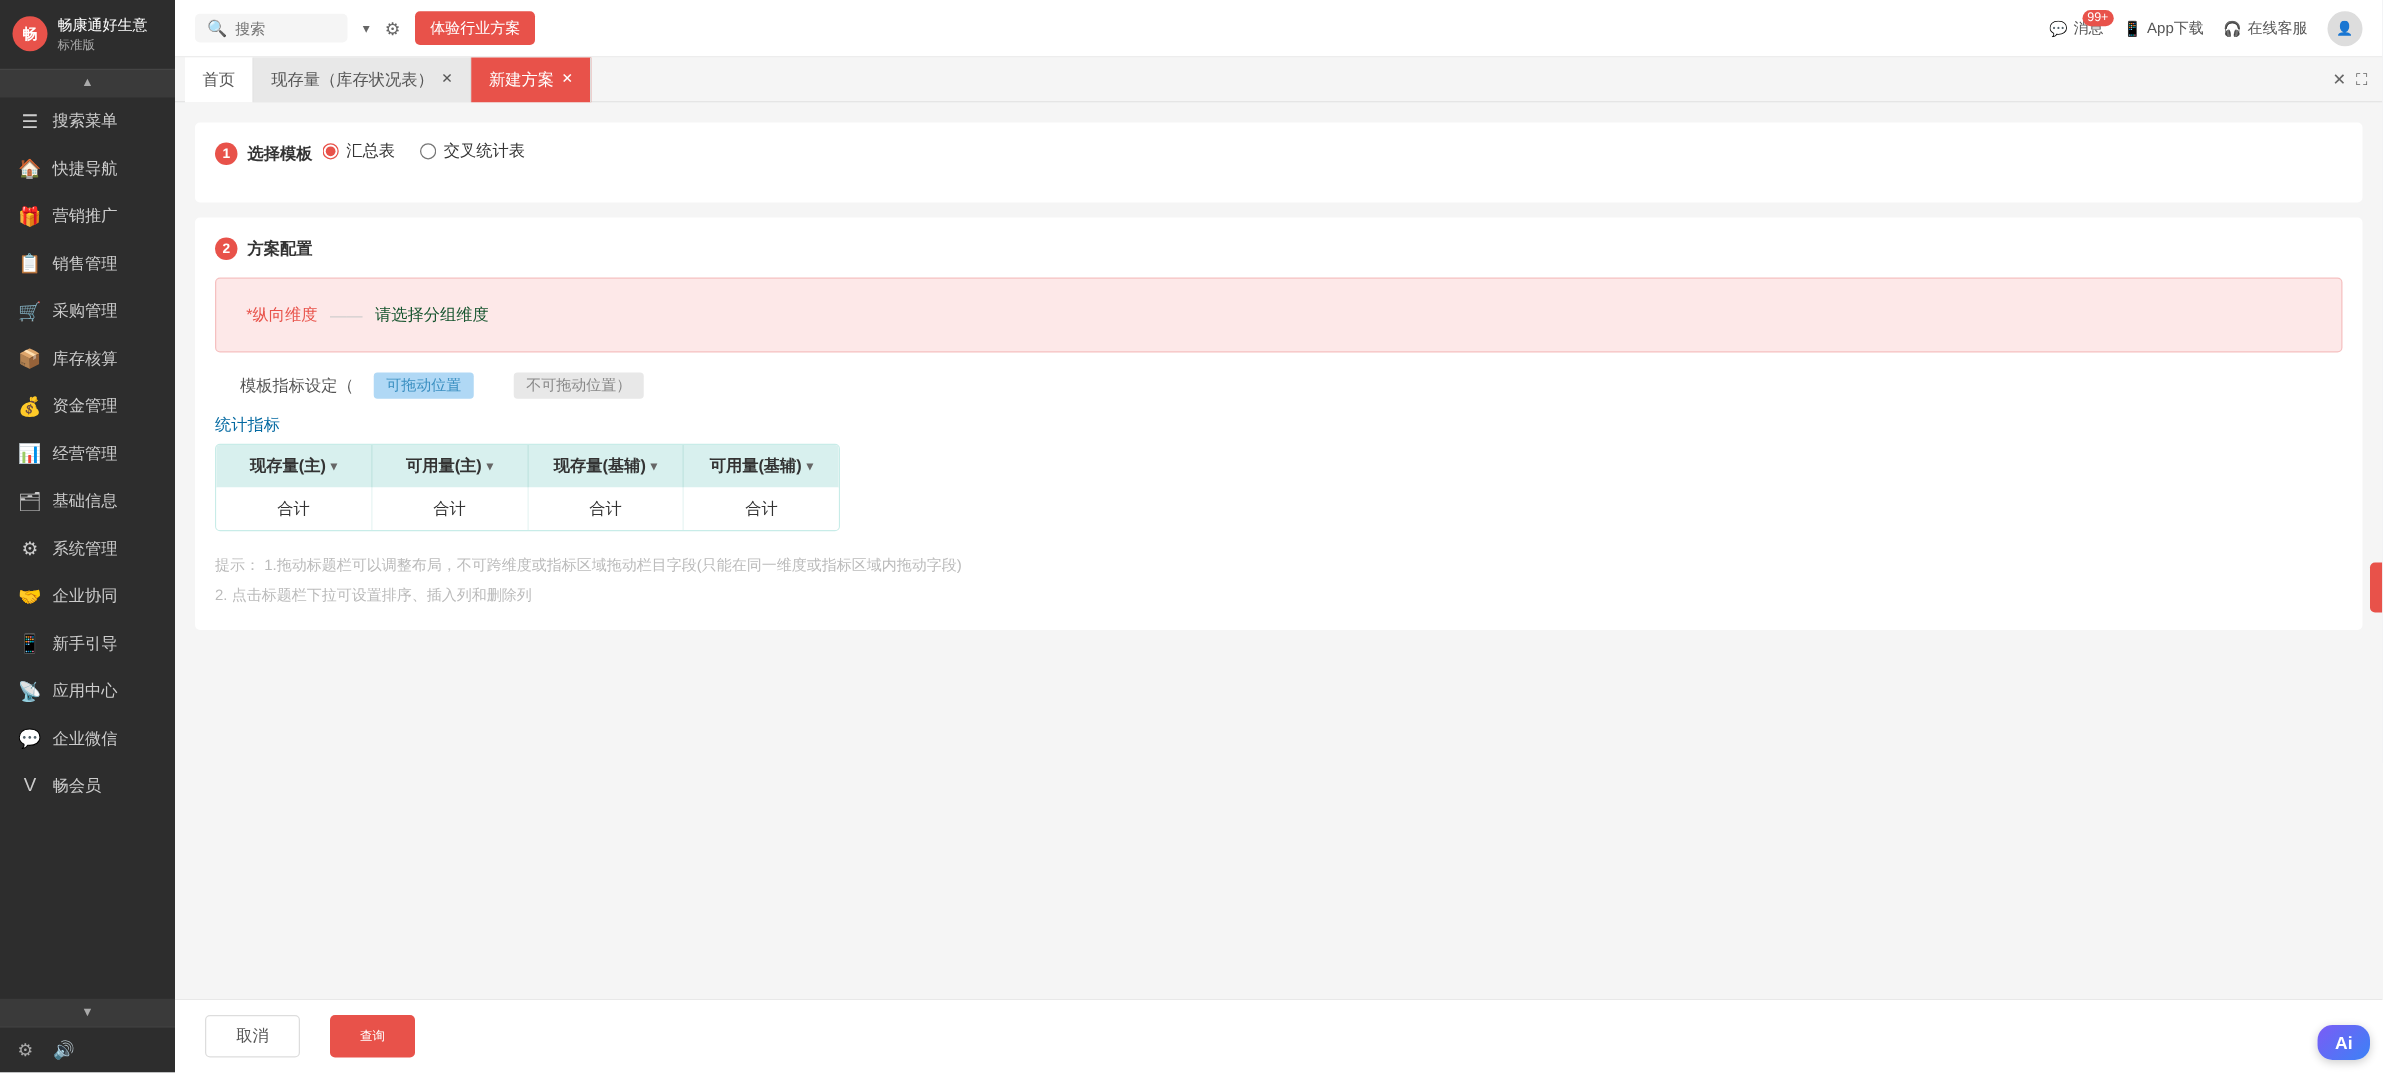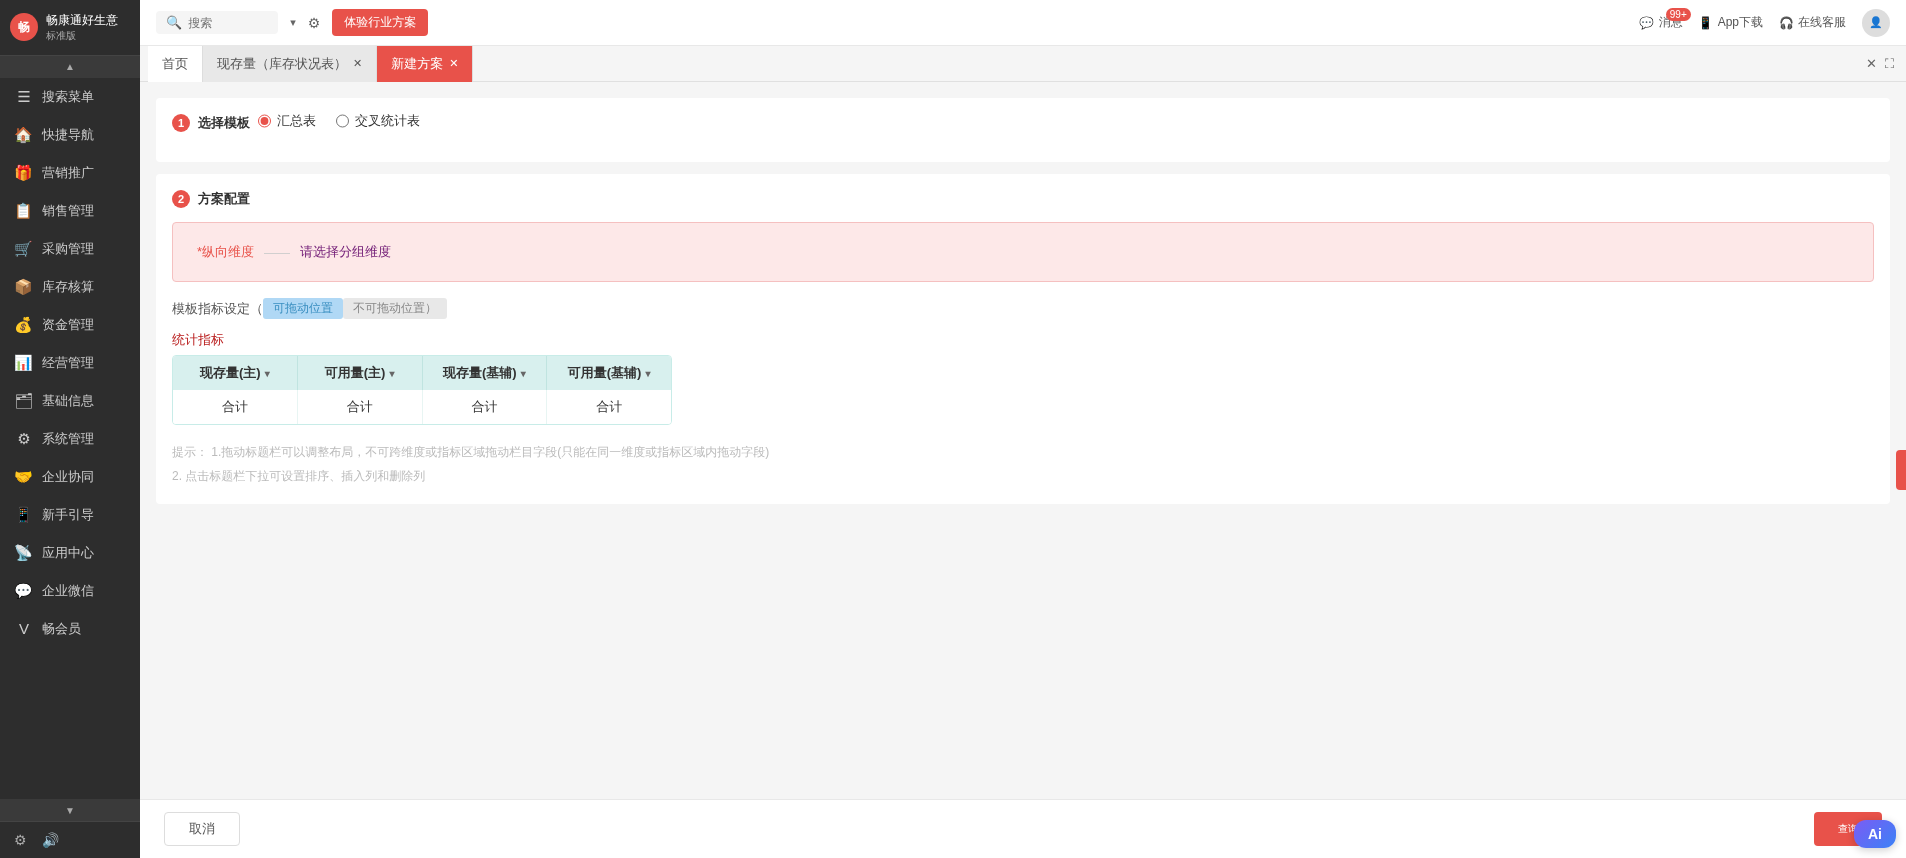--- a/index.html
+++ b/index.html
@@ -186,37 +186,37 @@
     .dimension-area {
       background: #fde8e8;
       border: 1px solid #f5c0c0;
       border-radius: 4px;
       padding: 20px 24px;
       margin-bottom: 16px;
       display: flex; align-items: center; gap: 10px;
     }
     .dimension-label { color: #e8524a; font-size: 13px; }
     .dimension-dash { color: #ccc; font-size: 13px; }
-    .dimension-placeholder { color: #701a75; font-size: 13px; }
+    .dimension-placeholder { color: #14532d; font-size: 13px; }
 
     
     .metrics-settings {
-      display: flex; align-items: center; gap: 0;
-      margin-bottom: 12px; font-size: 13px; color: #555;
+      display: flex; align-items: center; gap: 16px;
+      margin-bottom: 12px; font-size: 13px; color: #555; margin-left: 20px;
     }
     .draggable-badge {
       background: #b0d8f5; color: #3a8fc1; padding: 2px 10px; border-radius: 3px; font-size: 12px;
     }
     .non-draggable-badge {
       background: #e8e8e8; color: #888; padding: 2px 10px; border-radius: 3px; font-size: 12px;
     }
 
     
     .stat-table-section { margin-bottom: 12px; }
-    .stat-table-label { color: #b91c1c; font-size: 13px; margin-bottom: 6px; }
+    .stat-table-label { color: #0369a1; font-size: 13px; margin-bottom: 6px; }
     .stat-table {
       border: 1px solid #c8ece8;
       border-radius: 4px;
       overflow: hidden;
       display: inline-block;
       min-width: 500px;
     }
     .stat-table-header {
       display: flex;
       background: #d8f0ee;
@@ -256,21 +256,21 @@
     .save-checkbox-label { font-size: 13px; color: #555; }
 
     
     .bottom-actions {
       position: fixed;
       bottom: 0;
       right: 0;
       background: #fff;
       border-top: 1px solid #e8e8e8;
       padding: 12px 24px;
-      display: flex; gap: 8px; justify-content: space-between;
+      display: flex; gap: 24px; justify-content: flex-start;
       width: calc(100% - 140px);
     }
     .btn-cancel {
       background: #fff; border: 1px solid #ddd; color: #555;
       padding: 7px 24px; border-radius: 4px; cursor: pointer; font-size: 13px;
     }
     .btn-query {
       background: #e8524a; border: none; color: white;
       padding: 7px 24px; border-radius: 4px; cursor: pointer; font-size: 10px;
     }

